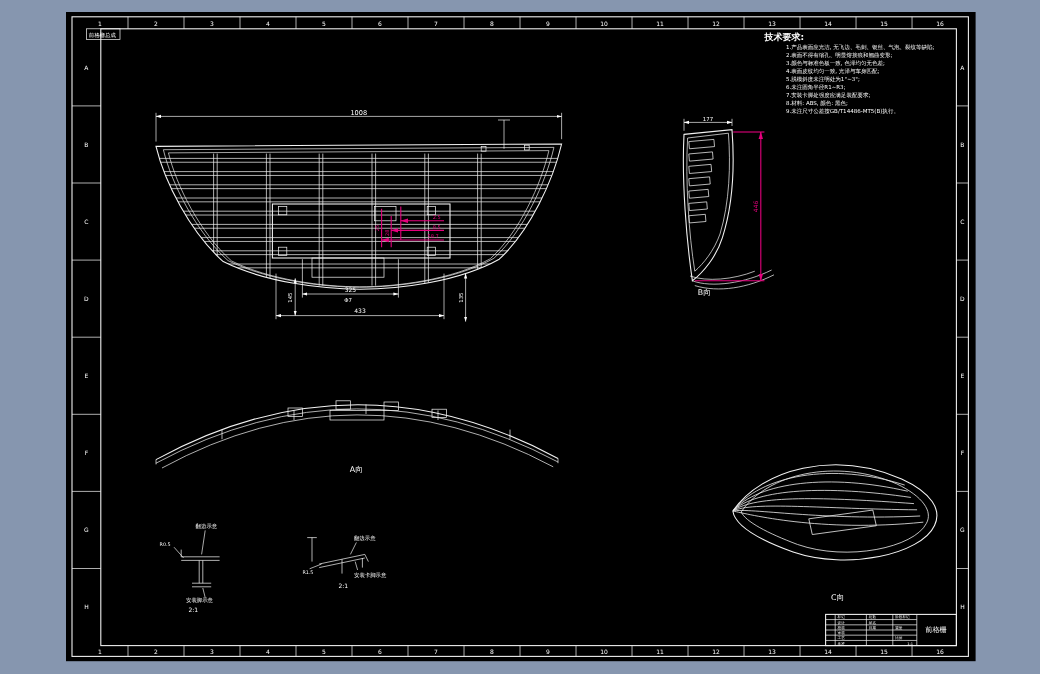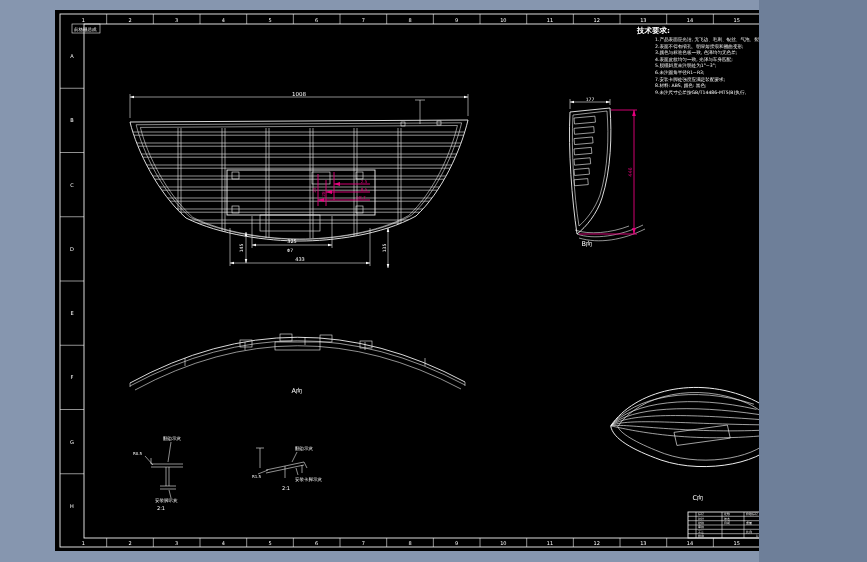--- a/index.html
+++ b/index.html
@@ -1,16 +1,16 @@
 <!DOCTYPE html>
 <html><head>
 <meta charset="utf-8">
 <style>
   html,body{margin:0;padding:0;background:#6e7f99;}
-  .stage{position:relative;width:759px;height:562px;background:#8696af;overflow:hidden;
+  .stage{position:relative;width:867px;height:562px;background:#8696af;overflow:hidden;
          font-family:"DejaVu Sans",sans-serif;}
   svg{position:absolute;left:0;top:0;}
   .wl{stroke:#f2f2f2;fill:none;stroke-width:0.9;}
   .wl2{stroke:#f2f2f2;fill:none;stroke-width:0.6;}
   .dim{stroke:#ffffff;fill:none;stroke-width:0.55;}
   .mdim{stroke:#e6007e;fill:none;stroke-width:0.9;}
   text{fill:#ffffff;font-family:"DejaVu Sans",sans-serif;}
   .mt{fill:#e6007e;}
   .blk{fill:#000000;}
 </style>

